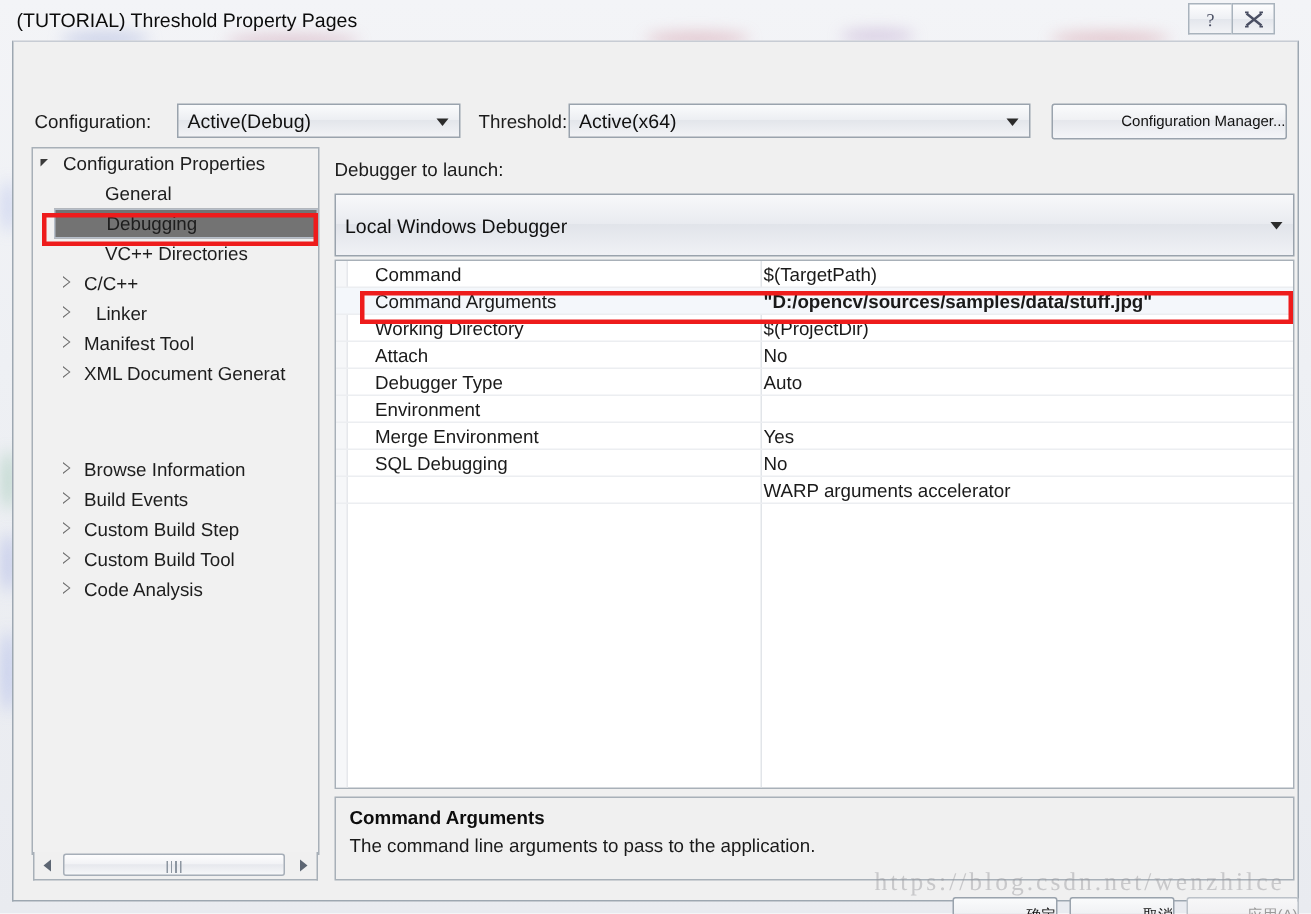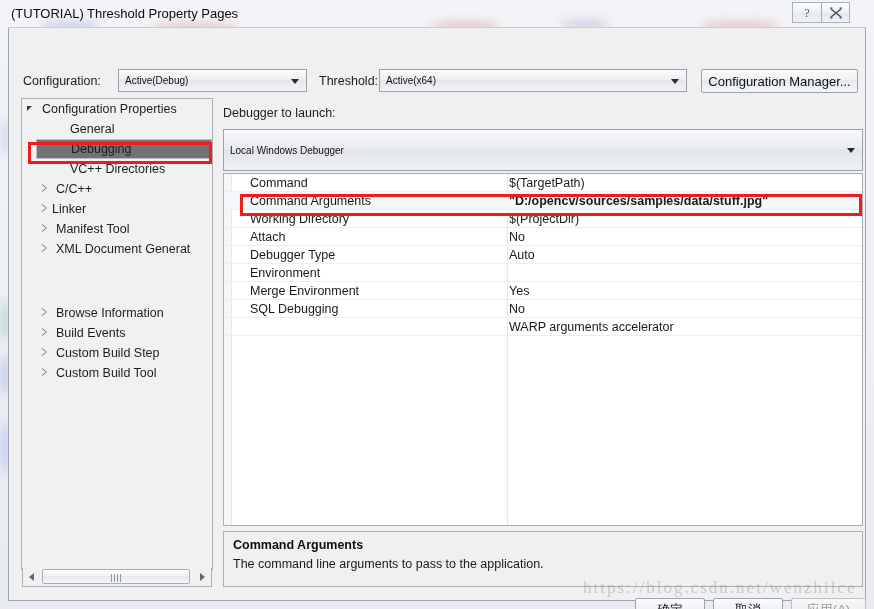--- a/index.html
+++ b/index.html
@@ -73,21 +73,21 @@
     white-space: nowrap;
   }
 
   
   .combo {
     position: absolute;
     box-sizing: border-box;
     border: 1px solid #9aa3ad;
     background: linear-gradient(180deg,#fafbfc 0%,#eceef2 48%,#e3e6eb 49%,#f2f3f6 100%);
     display: flex; align-items: center;
-    font-size: 10px;
+    font-size: 13px;
     color: #101010;
     padding-left: 6px;
   }
   .combo .caret {
     position: absolute;
     right: 7px; top: 50%;
     width: 0; height: 0;
     margin-top: -2px;
     border-left: 4px solid transparent;
     border-right: 4px solid transparent;
@@ -98,23 +98,23 @@
   #debugger-combo { left: 214px; top: 101px; width: 640px; height: 42px;
                     background: linear-gradient(180deg,#f7f8fa 0%,#e9ebf0 48%,#e1e4ea 49%,#f0f1f5 100%); }
 
   
   .btn {
     position: absolute;
     box-sizing: border-box;
     border: 1px solid #9aa3ad;
     border-radius: 2px;
     background: linear-gradient(180deg,#fafbfc 0%,#f0f1f4 45%,#e5e7ec 46%,#f4f5f8 100%);
-    font-size: 13px;
+    font-size: 10px;
     color: #111;
-    display: flex; align-items: center; justify-content: center;
+    display: flex; align-items: center; justify-content: flex-end;
     font-family: "Liberation Sans", sans-serif;
   }
   .btn.disabled { color: #9a9a9a; border-color: #bcc2c9;
                   background: linear-gradient(180deg,#f7f7f8 0%,#f1f1f3 45%,#eaeaed 46%,#f6f6f8 100%); }
   #config-mgr-btn { left: 692px; top: 41px; width: 157px; height: 24px; }
   #ok-btn     { left: 626px; top: 570px; width: 70px; height: 24px; }
   #cancel-btn { left: 704px; top: 570px; width: 70px; height: 24px; }
   #apply-btn  { left: 782px; top: 570px; width: 75px; height: 24px; }
 
   
@@ -375,21 +375,21 @@
         </div>
         <div class="tree-item" style="margin-left: 14px; width: 176px;">
           <span class="tree-label" style="left: 34px;">VC++ Directories</span>
         </div>
         <div class="tree-item" style="margin-left: 14px; width: 176px;">
           <span class="tw tw-collapsed"></span>
           <span class="tree-label" style="left: 20px;">C/C++</span>
         </div>
         <div class="tree-item" style="margin-left: 14px; width: 176px;">
           <span class="tw tw-collapsed"></span>
-          <span class="tree-label" style="left: 16px; text-align: center;">Linker</span>
+          <span class="tree-label" style="left: 28px; text-align: center;">Linker</span>
         </div>
         <div class="tree-item" style="margin-left: 14px; width: 176px;">
           <span class="tw tw-collapsed"></span>
           <span class="tree-label" style="left: 20px;">Manifest Tool</span>
         </div>
         <div class="tree-item" style="margin-left: 14px; width: 176px;">
           <span class="tw tw-collapsed"></span>
           <span class="tree-label" style="left: 20px;">XML Document Generat</span>
         </div>
         <div class="tree-item" style="margin-left: 14px; width: 176px; margin-top: 44px;">
@@ -400,20 +400,24 @@
           <span class="tw tw-collapsed"></span>
           <span class="tree-label" style="left: 20px;">Build Events</span>
         </div>
         <div class="tree-item" style="margin-left: 14px; width: 176px;">
           <span class="tw tw-collapsed"></span>
           <span class="tree-label" style="left: 20px;">Custom Build Step</span>
         </div>
         <div class="tree-item" style="margin-left: 14px; width: 176px;">
           <span class="tw tw-collapsed"></span>
           <span class="tree-label" style="left: 20px;">Custom Build Tool</span>
+        </div>
+        <div class="tree-item" style="margin-left: 14px; width: 176px;">
+          <span class="tw tw-collapsed"></span>
+          <span class="tree-label" style="left: 20px;">Code Analysis</span>
         </div>
       </div>
 
     <div id="tree-scroll">
       <div class="sb-arrow" id="sb-left">
           <i></i>
         </div>
       <div id="sb-thumb">
         <div id="sb-grip"></div>
       </div>

